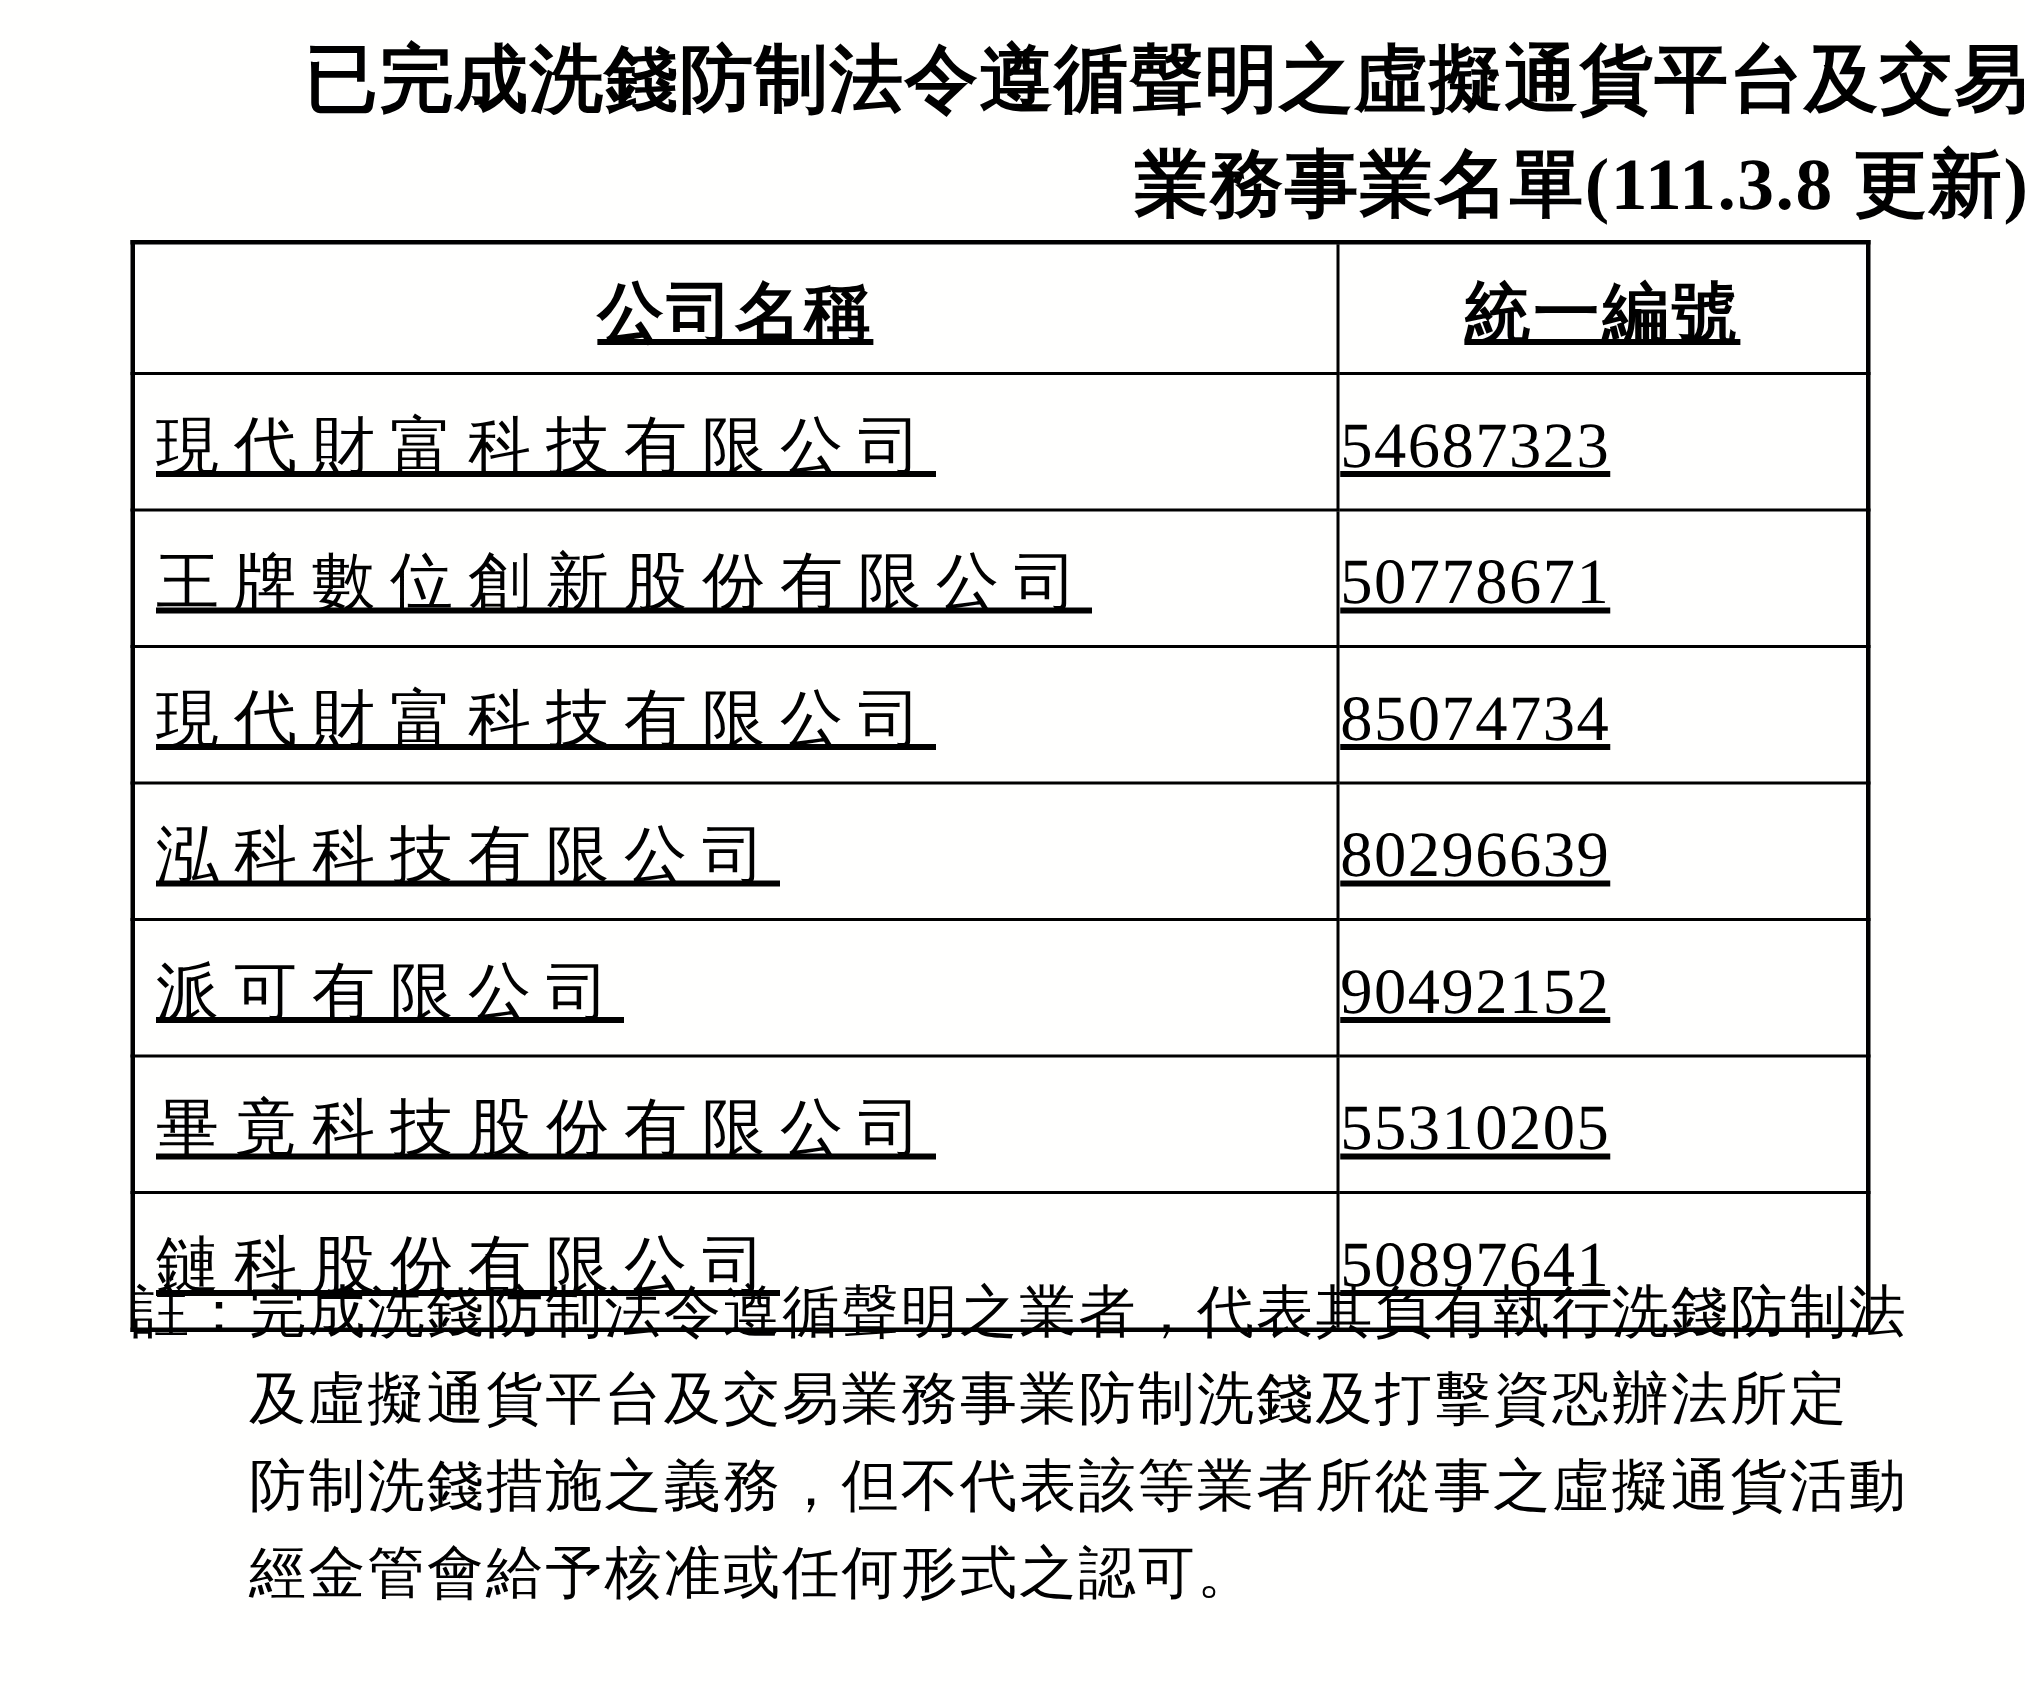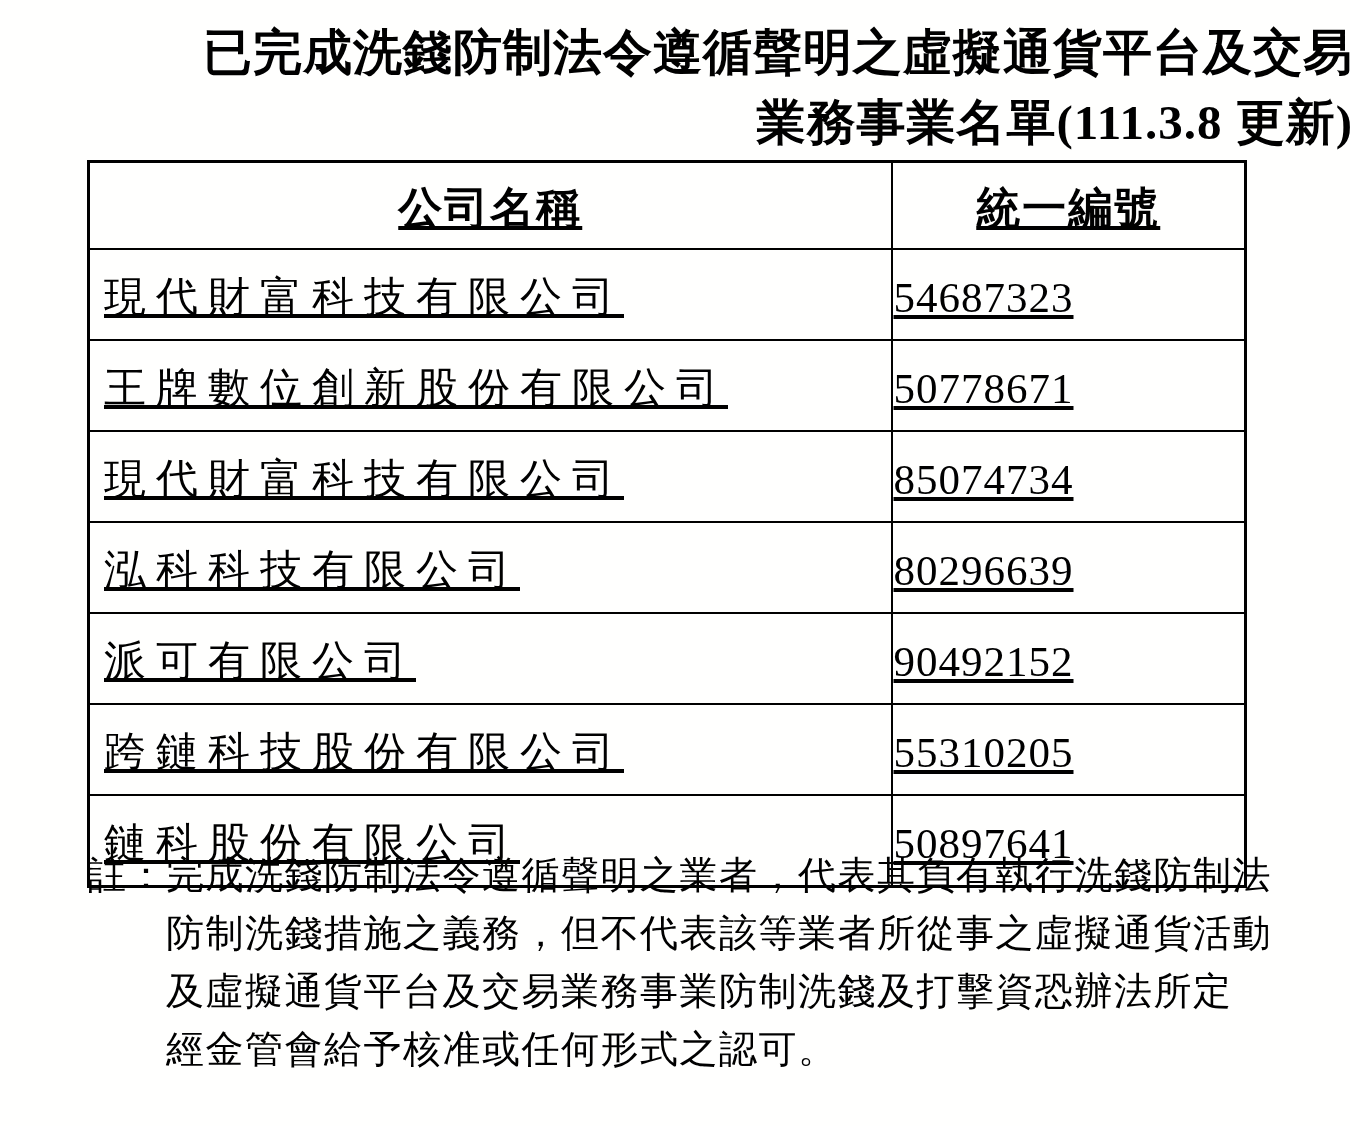--- a/index.html
+++ b/index.html
@@ -130,33 +130,33 @@
       </tr>
       <tr>
         <td class="company-cell">泓科科技有限公司</td>
         <td class="taxid-cell">80296639</td>
       </tr>
       <tr>
         <td class="company-cell">派可有限公司</td>
         <td class="taxid-cell">90492152</td>
       </tr>
       <tr>
-        <td class="company-cell">跨鏈科技股份有限公司</td>
+        <td class="company-cell">畢竟科技股份有限公司</td>
         <td class="taxid-cell">55310205</td>
       </tr>
       <tr>
         <td class="company-cell">鏈科股份有限公司</td>
         <td class="taxid-cell">50897641</td>
       </tr>
     </tbody>
   </table>
 
   <div class="note">
     <div class="note-label">註：</div>
     <div class="note-lines">
       <div class="note-line">完成洗錢防制法令遵循聲明之業者，代表其負有執行洗錢防制法</div>
+      <div class="note-line">及虛擬通貨平台及交易業務事業防制洗錢及打擊資恐辦法所定</div>
       <div class="note-line">防制洗錢措施之義務，但不代表該等業者所從事之虛擬通貨活動</div>
-      <div class="note-line">及虛擬通貨平台及交易業務事業防制洗錢及打擊資恐辦法所定</div>
       <div class="note-line">經金管會給予核准或任何形式之認可。</div>
     </div>
   </div>
 
 </div>
 
 </body></html>

